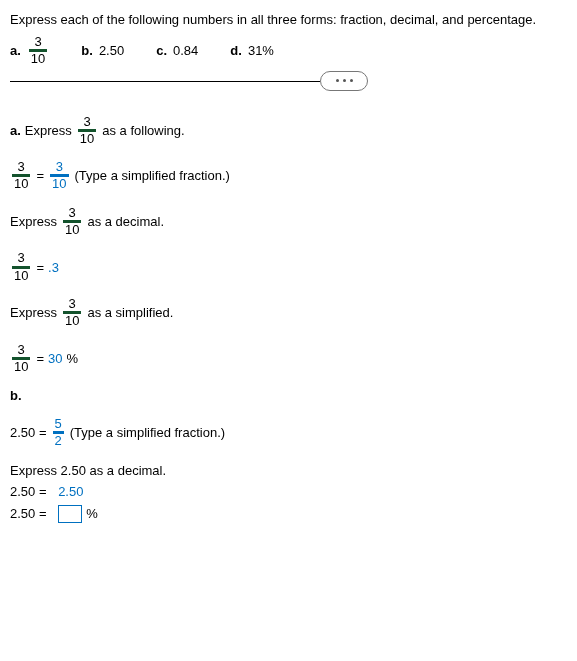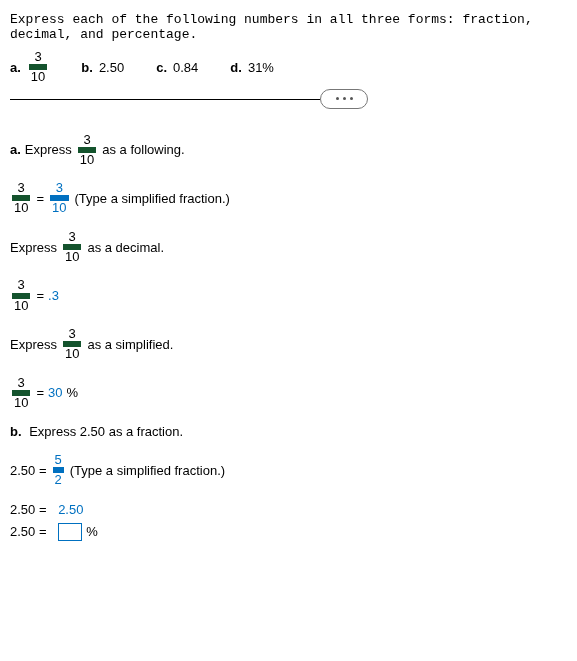--- a/index.html
+++ b/index.html
@@ -6,21 +6,20 @@
     font-family: Arial, Helvetica, sans-serif;
     font-size: 13px;
     color: #000;
     padding: 12px 10px;
     margin: 0;
     width: 577px;
     box-sizing: border-box;
   }
   .problem-header {
     margin-bottom: 4px;
-    font-family: Liberation Mono, monospace;
   }
   .options {
     display: flex;
     align-items: center;
     gap: 32px;
     margin-top: 8px;
     margin-bottom: 14px;
   }
   .opt {
     display: flex;
@@ -31,21 +30,21 @@
   .frac {
     display: inline-flex;
     flex-direction: column;
     align-items: center;
     vertical-align: middle;
     line-height: 1.1;
     margin: 0 2px;
   }
   .frac .num { padding: 0 2px; }
   .frac .den {
-    border-top: 6px solid #14532d;
+    border-top: 3px solid #14532d;
     padding: 0 2px;
   }
   hr.divider {
     border: none;
     border-top: 1px solid #000;
     margin: 8px 0 0 0;
     width: 310px;
   }
   .dots-capsule {
     width: 46px;
@@ -181,32 +180,32 @@
     <span>=</span>
     <span class="answer">30</span>
     <span> %</span>
   </div>
 </div>
 
 <div>
 
   <div class="line">
     <span class="bold" style="font-weight:bold">b.&nbsp;</span>
-    <span>Express 2.50 as a fraction.</span>
   </div>
 
   <div class="line">
     <span>2.50 =</span>
     <span class="frac answer">
       <span class="num">5</span>
       <span class="den" style="border-top-color:#0070c0">2</span>
     </span>
     <span> (Type a simplified fraction.)</span>
   </div>
 
+  <div class="line tight">Express 2.50 as a decimal.</div>
 
   <div class="line tight">
     <span>2.50 =</span>
     <span>&nbsp;</span>
     <span class="answer">2.50</span>
   </div>
 
 
   <div class="line tight">
     <span>2.50 =</span>

